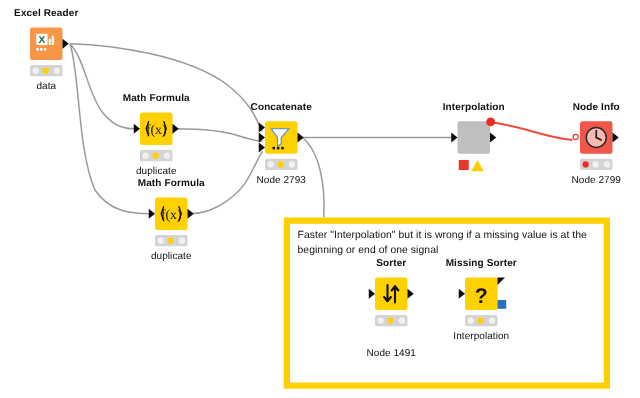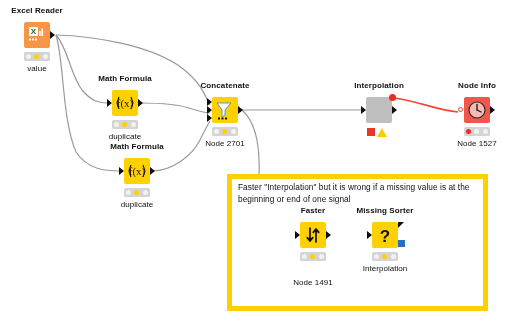--- a/index.html
+++ b/index.html
@@ -206,21 +206,21 @@
         <rect x="8" y="16.5" width="2" height="2" fill="#ffffff"></rect>
         <rect x="11" y="16.5" width="2" height="2" fill="#ffffff"></rect>
       </svg>
       <div class="port-out" style="left:26px; top:9px;"></div>
     </div>
     <div class="status" style="top:46px;">
       <span class="led"></span>
       <span class="led yellow"></span>
       <span class="led"></span>
     </div>
-    <div class="node-label" style="top:58px;">value</div>
+    <div class="node-label" style="top:58px;">data</div>
   </div>
 
   <div class="node" style="left:112px; top:74px; width:26px;">
     <div class="node-title" style="top:0px;">Math Formula</div>
     <div class="node-body yellow" style="top:16px;">
       <svg class="node-icon" viewBox="0 0 26 26">
         <text x="13" y="17" font-family="Liberation Serif, serif" font-size="11" fill="#111111" text-anchor="middle">f(x)</text>
         <path d="M7 7 L5 13 L7 19" stroke="#111111" stroke-width="1.1" fill="none"></path>
         <path d="M19 7 L21 13 L19 19" stroke="#111111" stroke-width="1.1" fill="none"></path>
       </svg>
@@ -266,21 +266,21 @@
       <div class="port-in" style="left:-5px; top:1px;"></div>
       <div class="port-in" style="left:-5px; top:9px;"></div>
       <div class="port-in" style="left:-5px; top:17px;"></div>
       <div class="port-out" style="left:26px; top:9px;"></div>
     </div>
     <div class="status" style="top:46px;">
       <span class="led"></span>
       <span class="led yellow"></span>
       <span class="led"></span>
     </div>
-    <div class="node-label" style="top:58px;">Node 2701</div>
+    <div class="node-label" style="top:58px;">Node 2793</div>
   </div>
 
   <div class="node" style="left:366px; top:81px; width:26px;">
     <div class="node-title" style="top:0px;">Interpolation</div>
     <div class="node-body grey" style="top:16px;">
       <div class="port-in" style="left:-5px; top:9px;"></div>
       <div class="port-out" style="left:26px; top:9px;"></div>
       <div class="dot-red" style="left:23px; top:-3px;"></div>
     </div>
     <div class="status-warn" style="top:46px;">
@@ -298,25 +298,25 @@
         <path d="M13 13 L17 15" stroke="#1a1a1a" stroke-width="1.3" stroke-linecap="round"></path>
       </svg>
       <div class="port-circle-in" style="left:-6px; top:10px;"></div>
       <div class="port-out" style="left:26px; top:9px;"></div>
     </div>
     <div class="status" style="top:46px;">
       <span class="led red"></span>
       <span class="led"></span>
       <span class="led"></span>
     </div>
-    <div class="node-label" style="top:58px;">Node 1527</div>
+    <div class="node-label" style="top:58px;">Node 2799</div>
   </div>
 
   <div class="node" style="left:300px; top:206px; width:26px; z-index:4;">
-    <div class="node-title" style="top:0px;">Faster</div>
+    <div class="node-title" style="top:0px;">Sorter</div>
     <div class="node-body yellow" style="top:16px;">
       <svg class="node-icon" viewBox="0 0 26 26">
         <path d="M10 6 L10 19 M10 19 L7.3 15.6 M10 19 L12.7 15.6" stroke="#111111" stroke-width="1.7" fill="none" stroke-linecap="round"></path>
         <path d="M16 20 L16 7 M16 7 L13.3 10.4 M16 7 L18.7 10.4" stroke="#111111" stroke-width="1.7" fill="none" stroke-linecap="round"></path>
       </svg>
       <div class="port-in" style="left:-5px; top:9px;"></div>
       <div class="port-out" style="left:26px; top:9px;"></div>
     </div>
     <div class="status" style="top:46px;">
       <span class="led"></span>

